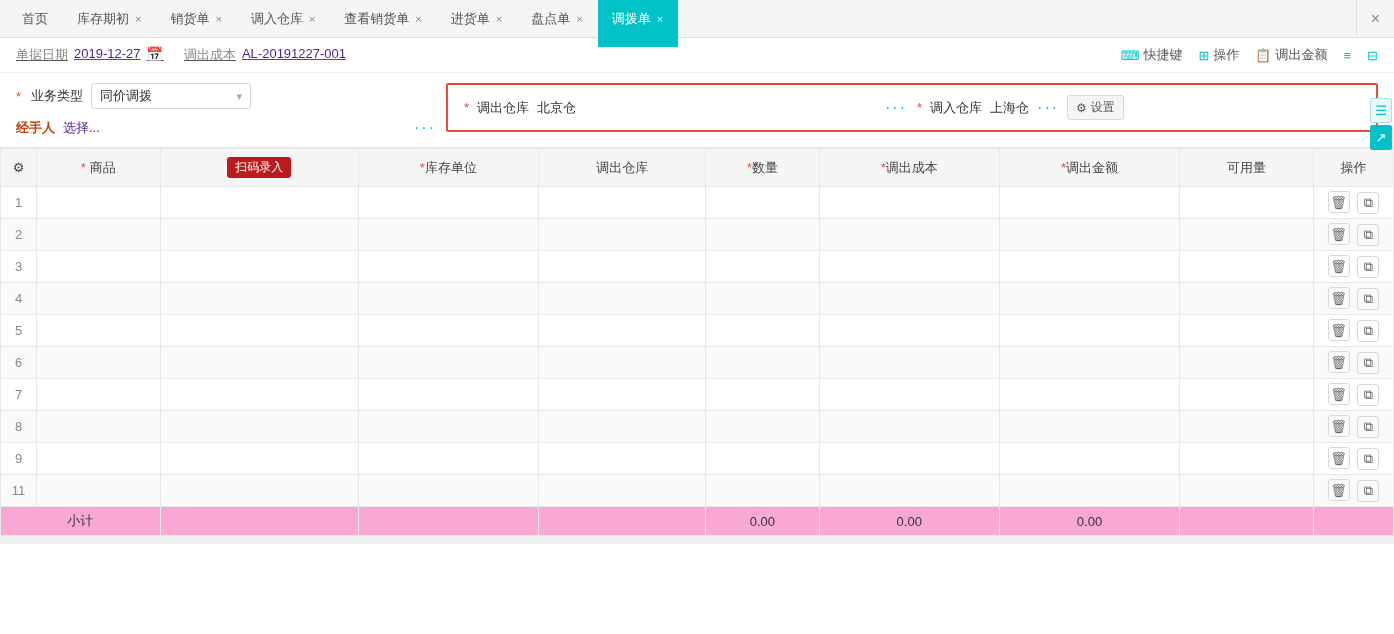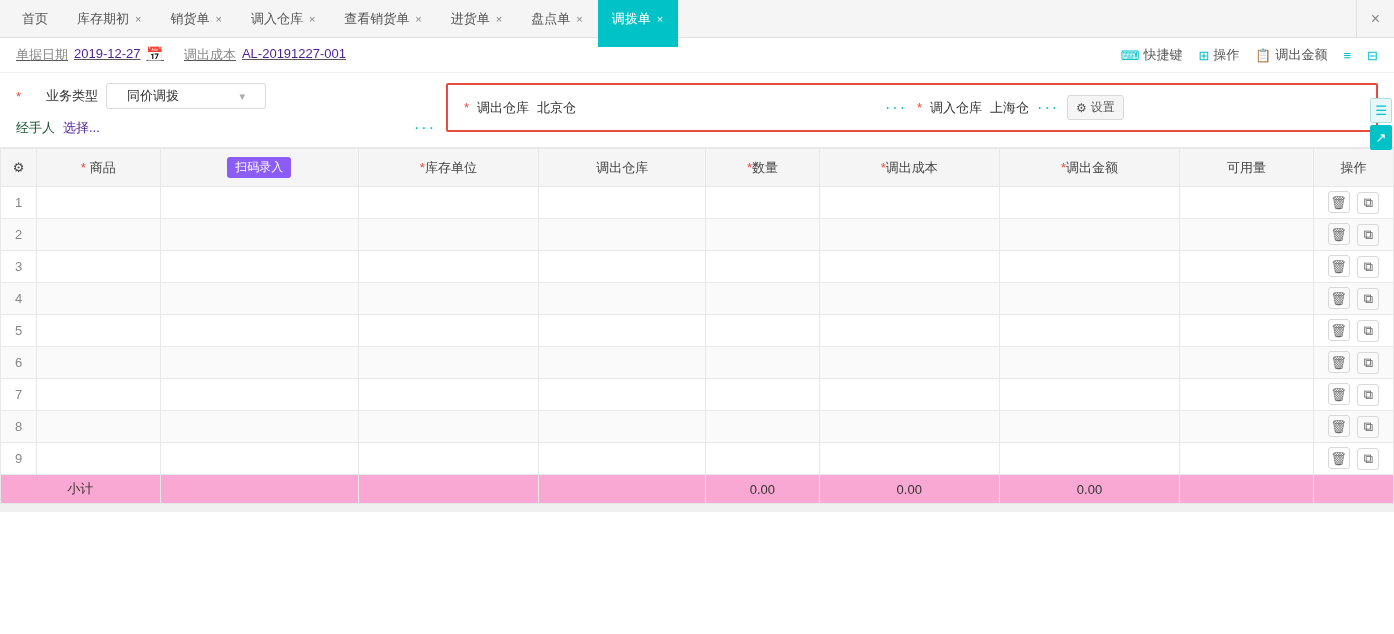--- a/index.html
+++ b/index.html
@@ -86,26 +86,26 @@
       display: grid;
       grid-template-columns: 1fr 1fr;
       gap: 10px;
       align-items: center;
       margin-left: 10px;
     }
     .form-field {
       display: flex; align-items: center; gap: 8px;
     }
     .form-field .required { color: #e74c3c; margin-right: 2px; }
-    .form-field .field-label { color: #333; white-space: nowrap; margin-left: 15px; }
+    .form-field .field-label { color: #333; white-space: nowrap; }
     .form-field .field-select {
       display: flex; align-items: center; gap: 6px;
       border: 1px solid #d9d9d9;
       border-radius: 3px;
-      padding: 3px 20px;
+      padding: 3px 8px;
       min-width: 160px;
       background: #fff;
       cursor: pointer;
     }
     .form-field .field-select .select-val { flex: 1; color: #333; }
     .form-field .field-select .chevron { color: #aaa; font-size: 11px; }
     .field-dots {
       color: #00c2c7;
       cursor: pointer;
       font-size: 16px;
@@ -126,21 +126,21 @@
       padding: 3px 8px;
       cursor: pointer;
       background: #f5f5f5;
       font-size: 12px;
       color: #555;
     }
 
     .person-field {
       display: flex; align-items: center; gap: 8px;
     }
-    .person-field .field-label { color: #14532d; }
+    .person-field .field-label { color: #c2410c; font-weight: bold; }
     .person-field .placeholder { color: #4c1d95; }
 
     
     .table-wrapper {
       overflow-x: auto;
       border-top: 1px solid #e8e8e8;
     }
     table {
       width: 100%;
       border-collapse: collapse;
@@ -171,21 +171,21 @@
     tfoot tr { background: #f9a8d4; }
     tfoot td {
       border: 1px solid #e8e8e8;
       padding: 5px 6px;
       text-align: center;
       font-weight: 500;
       color: #333;
     }
 
     .scan-btn {
-      background: #8b5cf6;
+      background: #b91c1c;
       color: #fff;
       border: none;
       border-radius: 3px;
       padding: 2px 8px;
       font-size: 12px;
       cursor: pointer;
       white-space: nowrap;
     }
 
     .th-gear {
@@ -513,20 +513,35 @@
       <td></td>
       <td></td>
       <td></td>
       <td></td>
       <td></td>
       <td>
         <button class="op-btn" title="删除">🗑</button>
         <button class="op-btn" title="复制">⧉</button>
       </td>
     </tr>
+        <tr>
+      <td class="row-num">11</td>
+      <td></td>
+      <td></td>
+      <td></td>
+      <td></td>
+      <td></td>
+      <td></td>
+      <td></td>
+      <td></td>
+      <td>
+        <button class="op-btn" title="删除">🗑</button>
+        <button class="op-btn" title="复制">⧉</button>
+      </td>
+    </tr>
       </tbody>
     <tfoot>
       <tr>
         <td colspan="2">
           <span>小计</span>
         </td>
         <td></td>
         <td></td>
         <td></td>
         <td>0.00</td>

